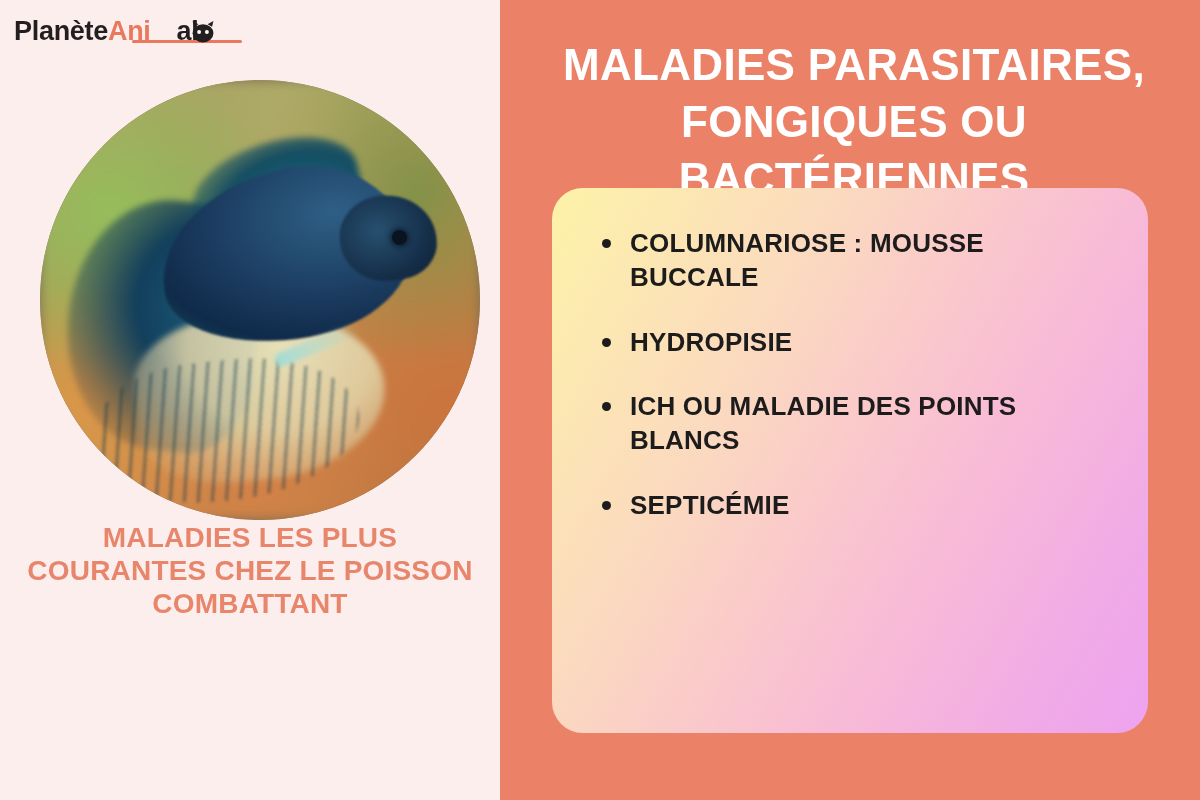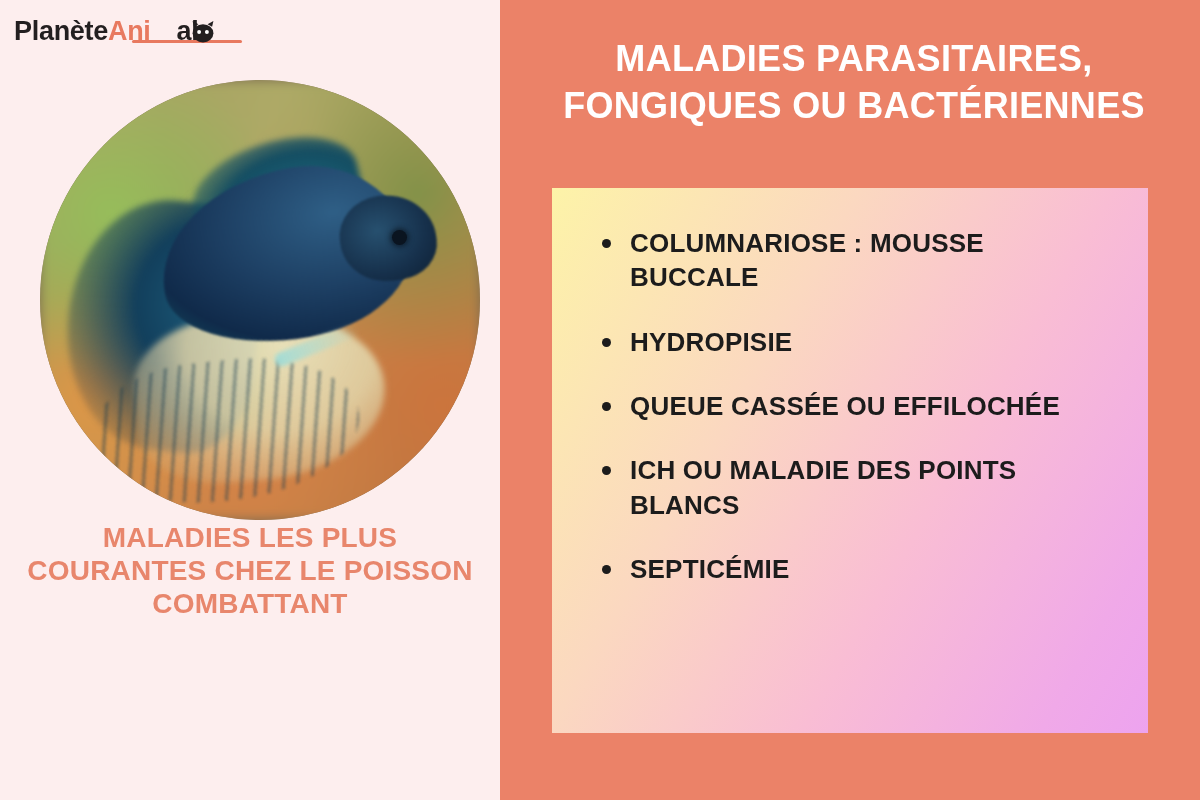--- a/index.html
+++ b/index.html
@@ -211,34 +211,35 @@
     background: #eb8268;
     box-sizing: border-box;
   }
   .right-title {
     position: absolute;
     top: 36px;
     left: 20px;
     right: 12px;
     text-align: center;
     color: #ffffff;
-    font-size: 36px;
+    font-size: 44px;
     font-weight: bold;
     line-height: 1.3;
     letter-spacing: 0.3px;
   }
   .card {
     position: absolute;
     top: 188px;
     left: 52px;
     width: 596px;
     height: 545px;
     background: linear-gradient(120deg, #fdf3a8 0%, #fbd8c0 34%, #f9bdd4 62%, #f0a9e8 88%, #eda3ef 100%);
     box-sizing: border-box;
     padding: 38px 30px 20px 34px;
+    border-radius: 31px;
   }
   .card ul {
     list-style: none;
     margin: 0;
     padding: 0;
   }
   .card li {
     position: relative;
     color: #1c1c1c;
     font-size: 26px;
@@ -299,20 +300,19 @@
     <div class="left-title">MALADIES LES PLUS COURANTES CHEZ LE POISSON COMBATTANT</div>
   </div>
 
   <div class="right-panel">
     <div class="right-title">MALADIES PARASITAIRES, FONGIQUES OU BACTÉRIENNES</div>
 
     <div class="card">
       <ul>
         <li>COLUMNARIOSE : MOUSSE BUCCALE</li>
         <li>HYDROPISIE</li>
-        <li>QUEUE CASSÉE OU EFFILOCHÉE</li>
         <li>ICH OU MALADIE DES POINTS BLANCS</li>
         <li>SEPTICÉMIE</li>
       </ul>
     </div>
   </div>
 
 </div>
 
 </body></html>

